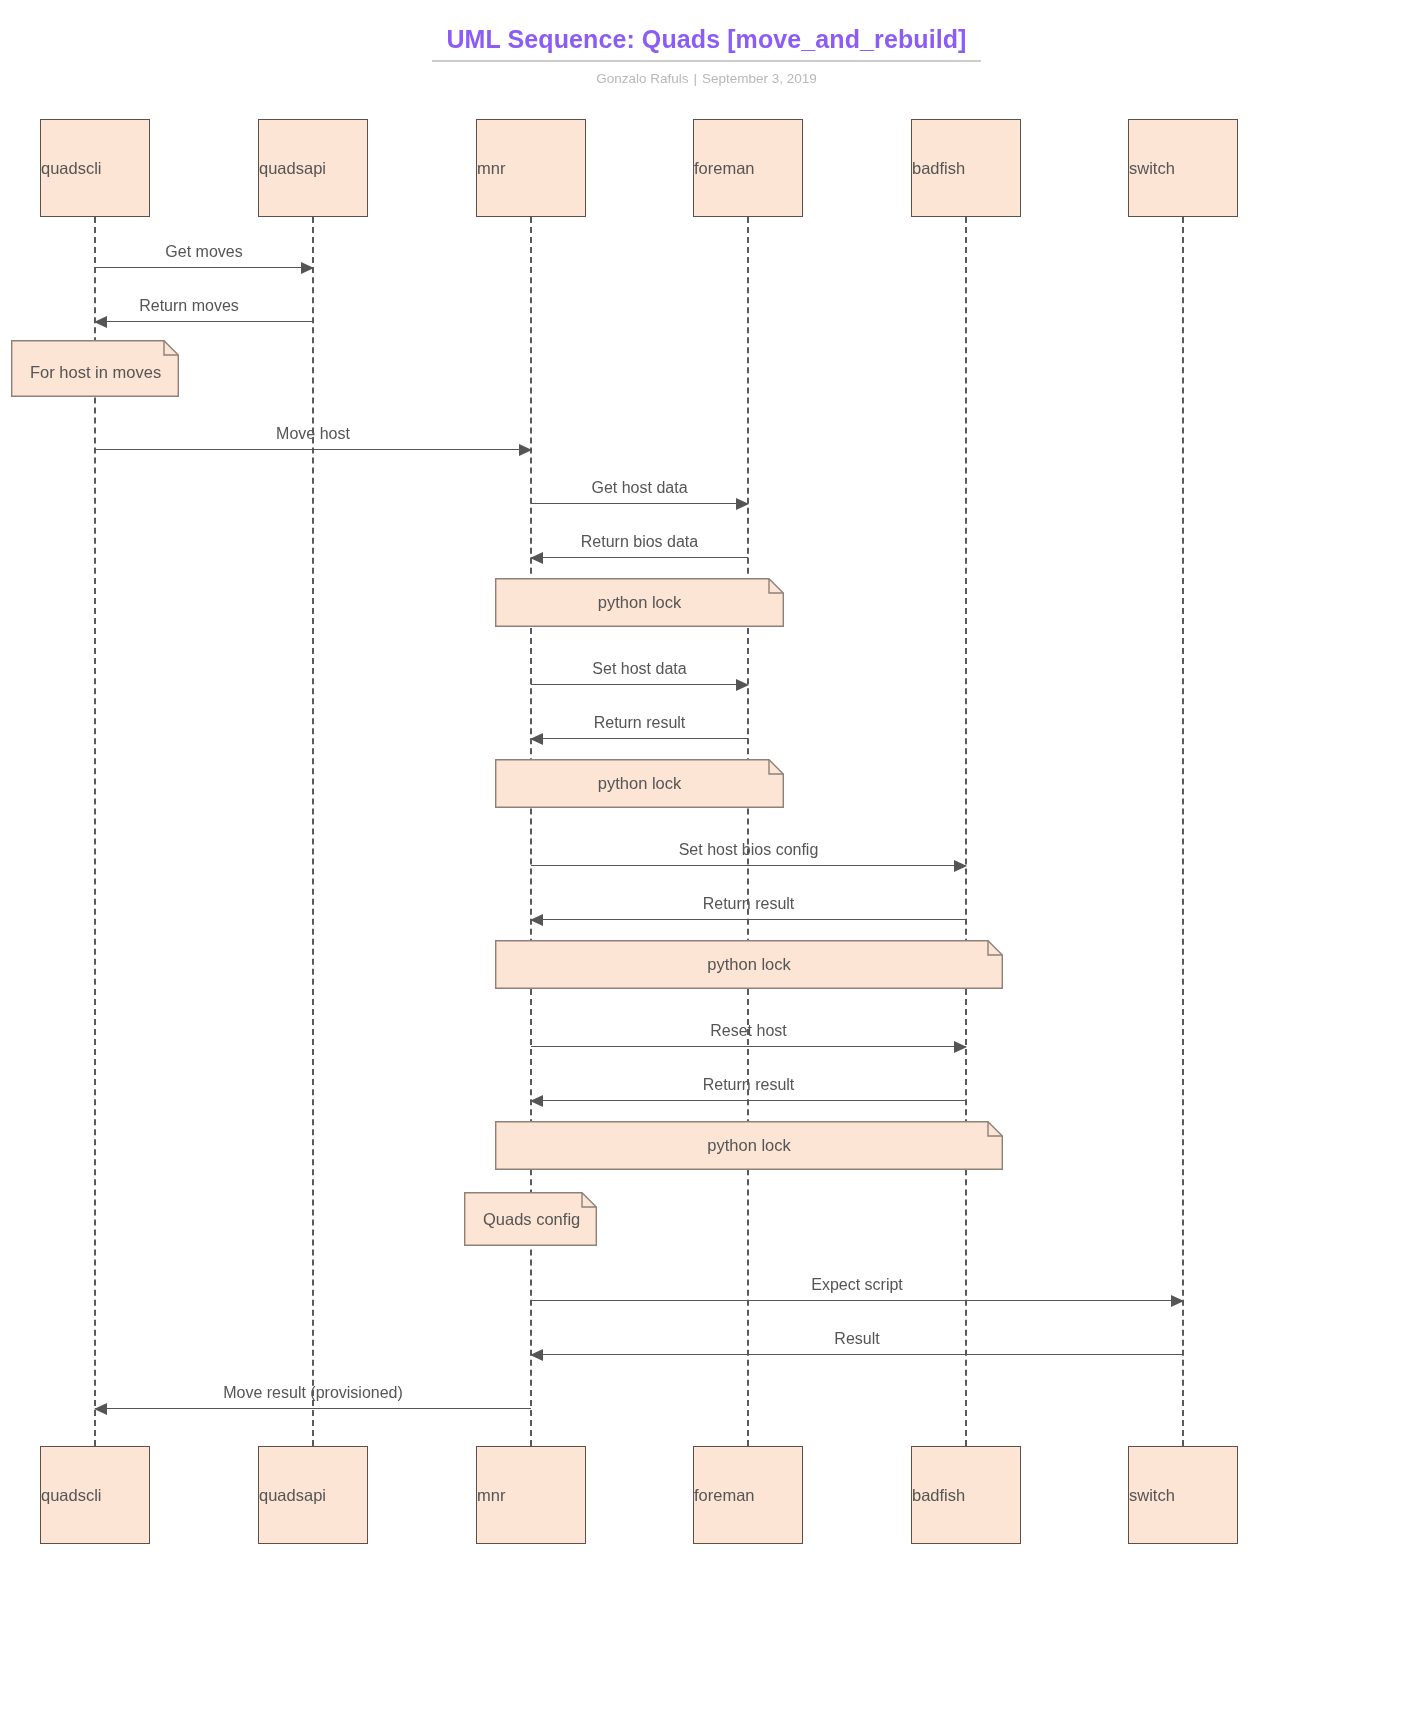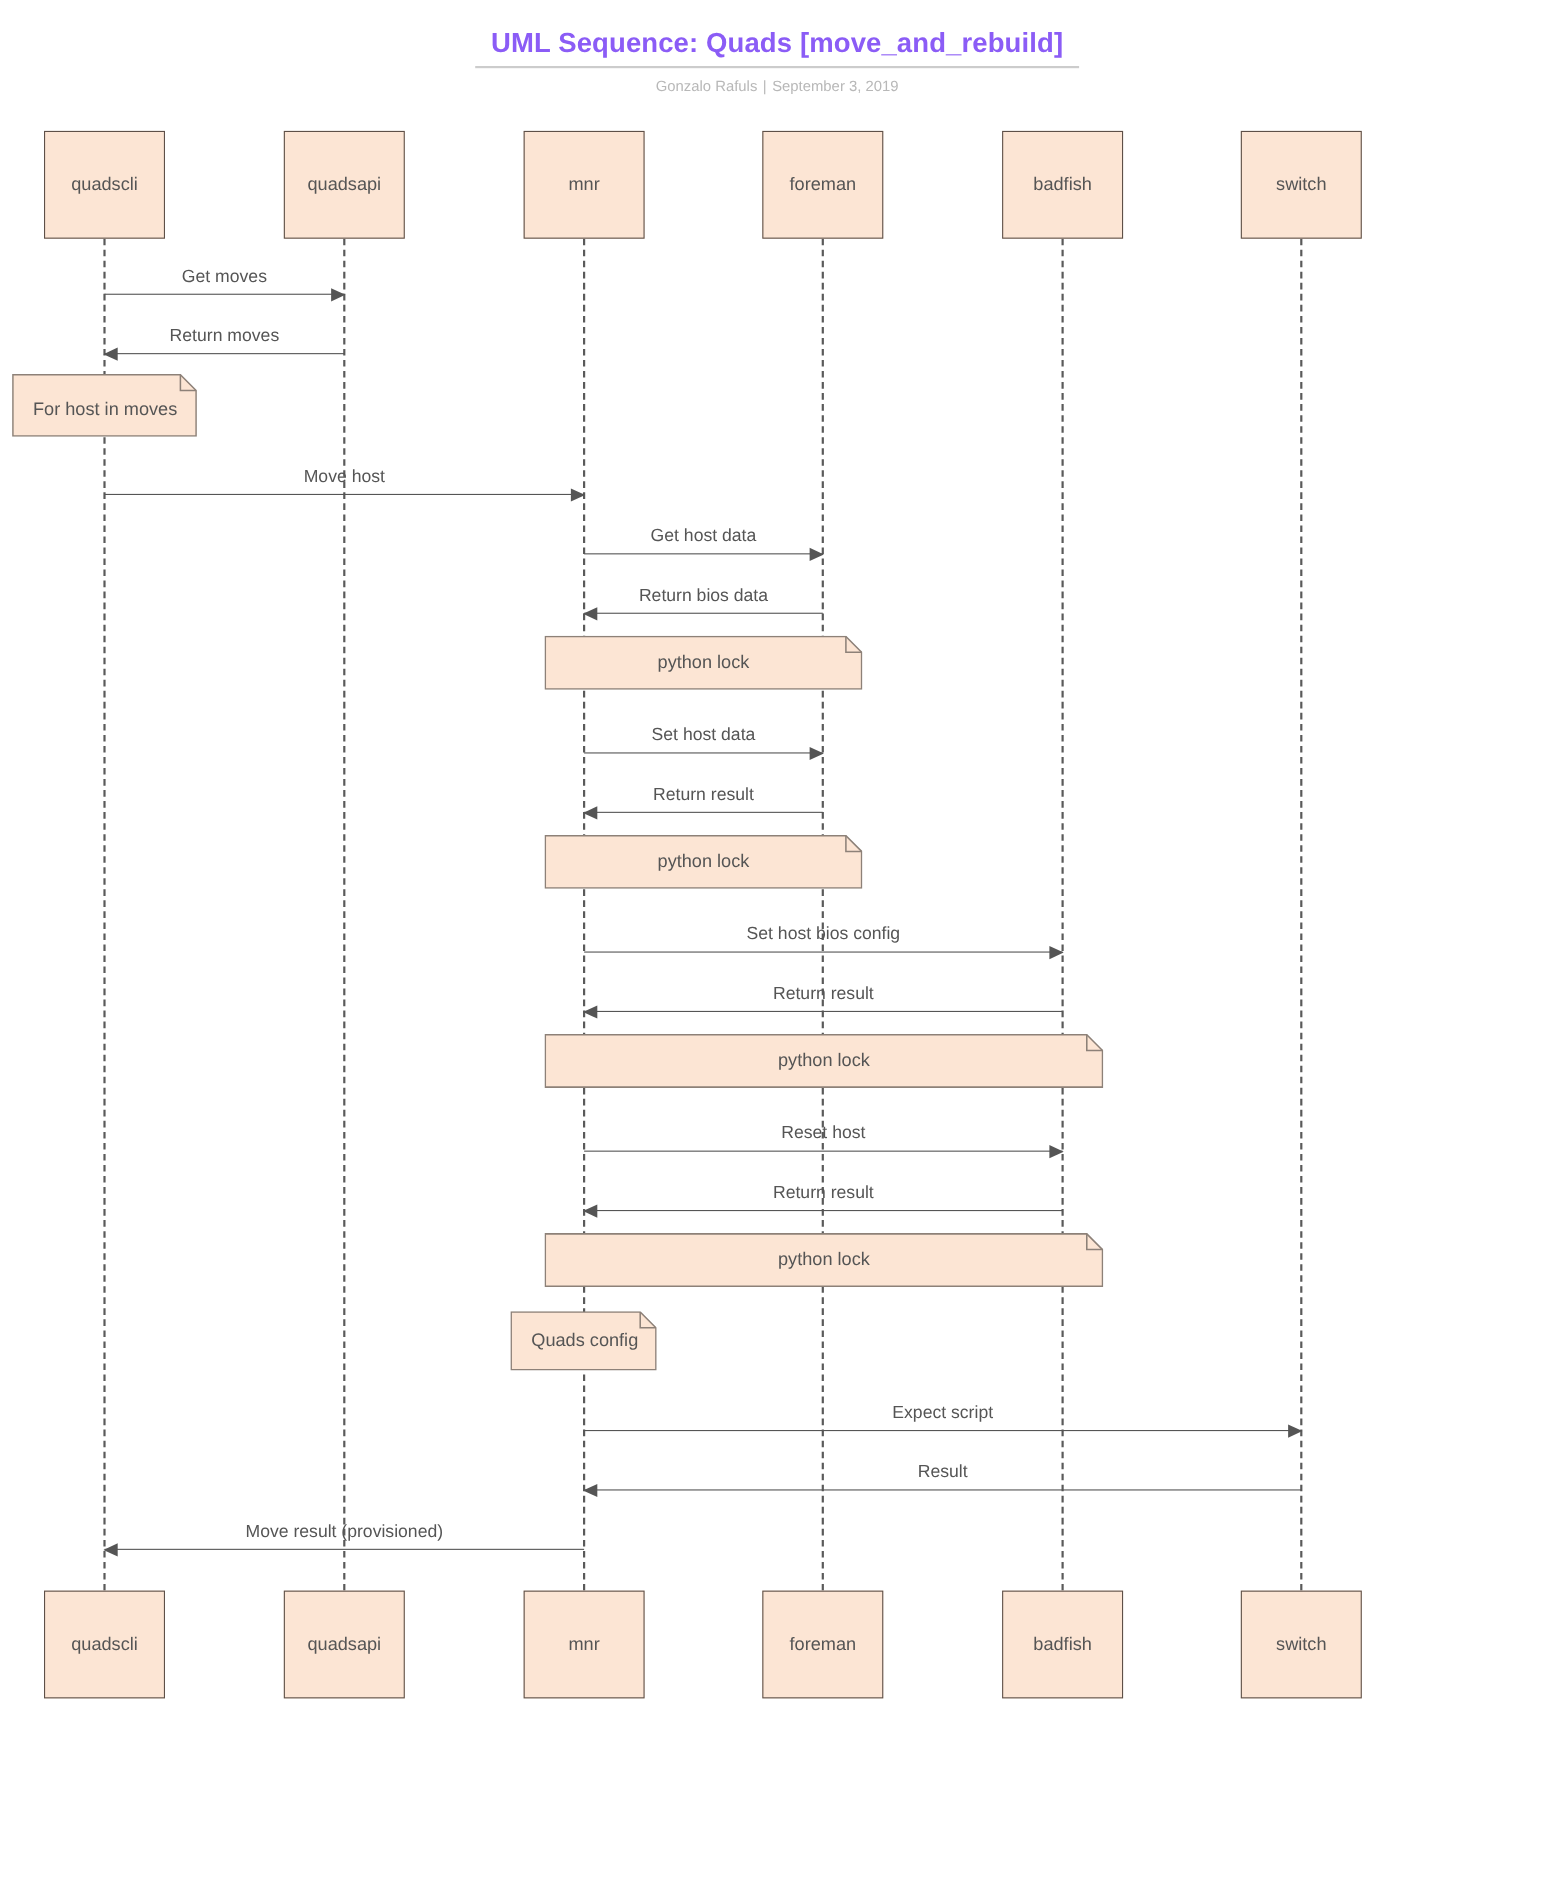--- a/index.html
+++ b/index.html
@@ -53,21 +53,20 @@
     z-index: 1;
   }
 
   
   .participant {
     position: absolute;
     background: #fce5d4;
     border: 1.4px solid #5e5048;
     display: flex;
     align-items: center;
-    justify-content: center;
     font-size: 16.5px;
     color: #555555;
     z-index: 4;
   }
 
   
   .msg {
     position: absolute;
     height: 0;
     border-top: 1.4px solid #555555;
@@ -146,21 +145,21 @@
       <div class="lifeline" style="left: 1182px; top: 217px; height: 1229px;"></div>
     </div>
   <div id="message-layer">
       <div class="msg" style="left: 95px; top: 267px; width: 218px;">
         <div class="arrowhead right"></div>
       </div>
       <div class="msg-label" style="left: 204px; top: 242px;">Get moves</div>
       <div class="msg" style="left: 95px; top: 321px; width: 218px;">
         <div class="arrowhead left"></div>
       </div>
-      <div class="msg-label" style="left: 204px; top: 296px;">Return moves</div>
+      <div class="msg-label" style="left: 189px; top: 296px;">Return moves</div>
       <div class="msg" style="left: 95px; top: 449px; width: 436px;">
         <div class="arrowhead right"></div>
       </div>
       <div class="msg-label" style="left: 313px; top: 424px;">Move host</div>
       <div class="msg" style="left: 531px; top: 503px; width: 217px;">
         <div class="arrowhead right"></div>
       </div>
       <div class="msg-label" style="left: 639.5px; top: 478px;">Get host data</div>
       <div class="msg" style="left: 531px; top: 557px; width: 217px;">
         <div class="arrowhead left"></div>

